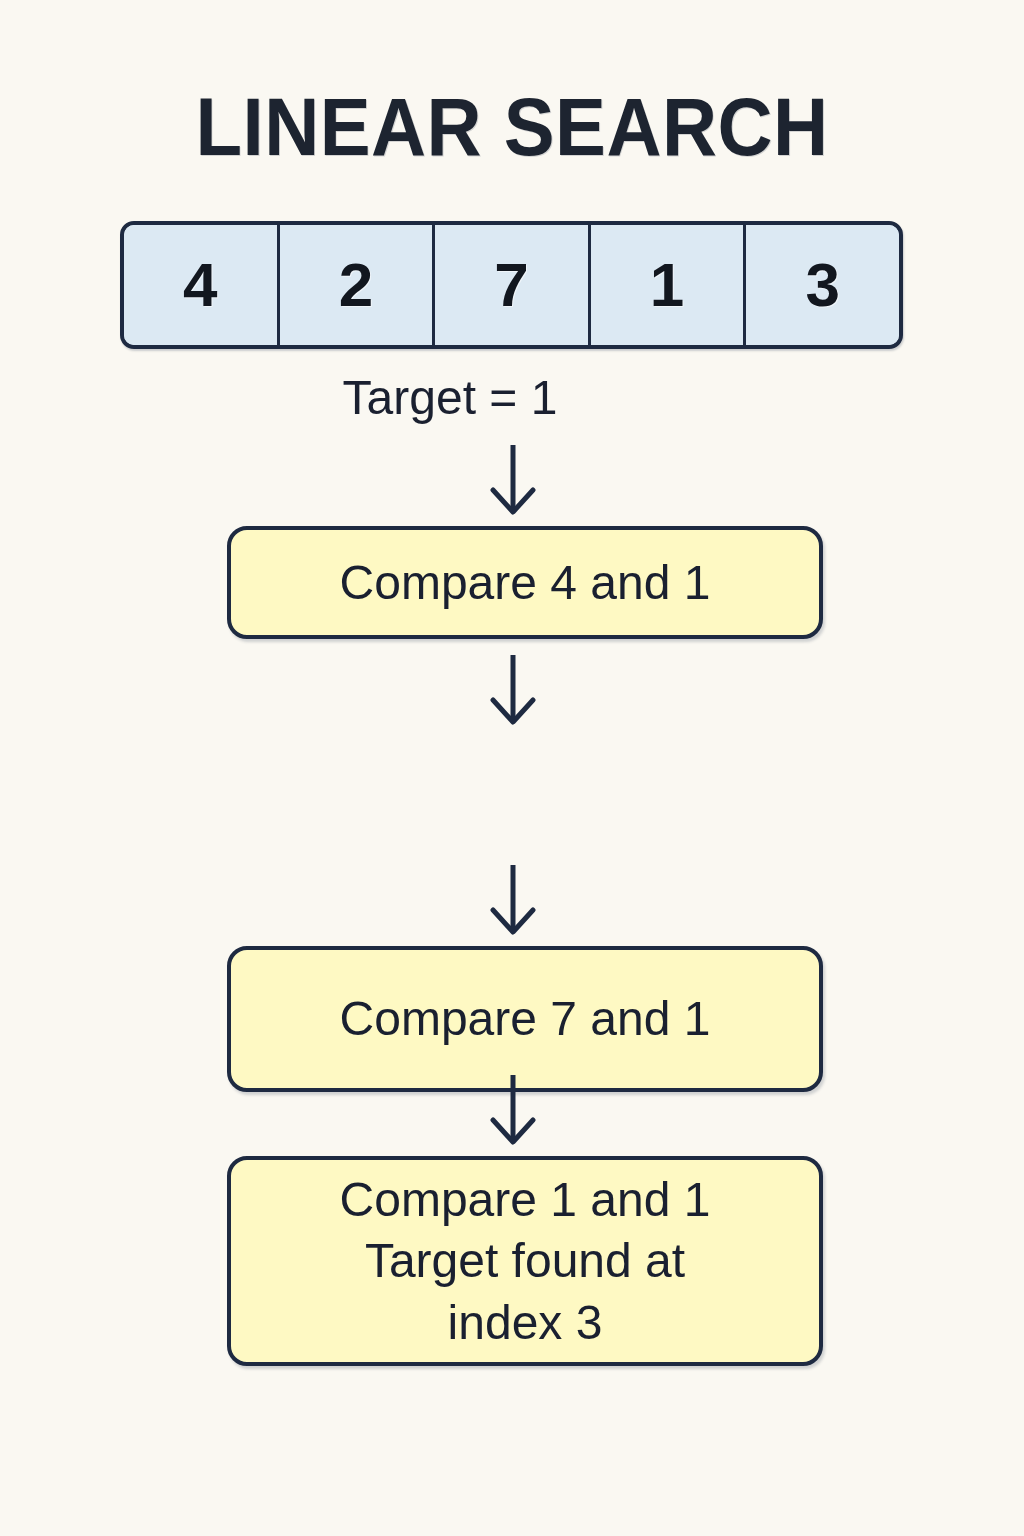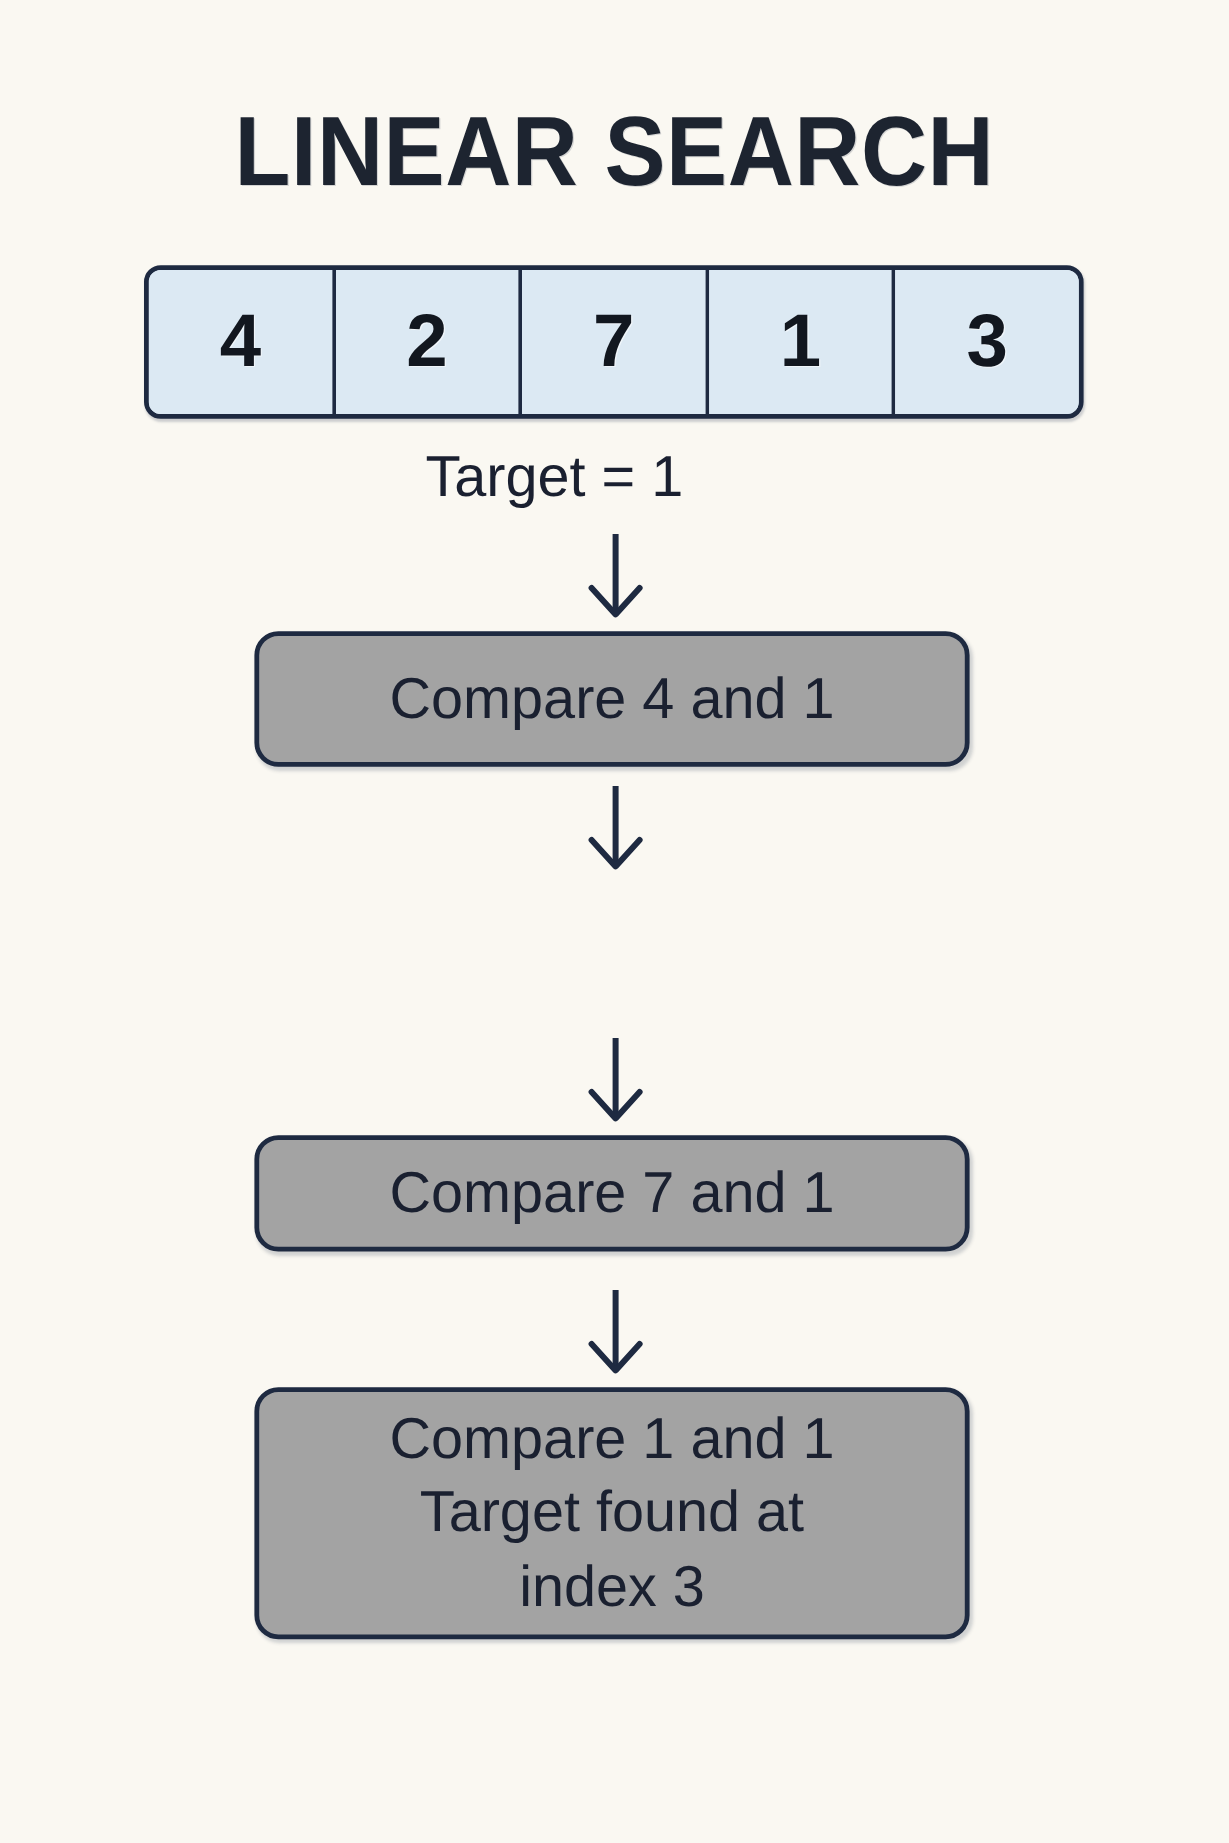--- a/index.html
+++ b/index.html
@@ -71,21 +71,21 @@
     font-weight: 700;
     font-size: 62px;
     color: #12171f;
     line-height: 1;
     text-shadow: 1px 1px 0 rgba(255,255,255,0.55);
   }
 
   
   .target-label {
     position: absolute;
-    left: 16px;
+    left: 4px;
     top: 374px;
     width: 892px;
     text-align: center;
     font-family: "Liberation Sans", sans-serif;
     font-weight: 400;
     font-size: 48px;
     color: #1a2030;
     line-height: 1;
   }
 
@@ -93,45 +93,45 @@
   .arrow {
     position: absolute;
     left: 479px;
     width: 68px;
   }
   .arrow svg { display: block; width: 68px; }
 
   
   .step-box {
     position: absolute;
-    left: 212px;
+    left: 227px;
     width: 596px;
     box-sizing: border-box;
     border: 4px solid #1e2a41;
     border-radius: 20px;
-    background: #a3a3a3;
+    background: #fef9c3;
     display: flex;
     align-items: center;
     justify-content: center;
     text-align: center;
     box-shadow: 2px 3px 3px rgba(40,55,80,0.20);
   }
   .step-box .step-text {
     font-family: "Liberation Sans", sans-serif;
     font-weight: 400;
     font-size: 48px;
     color: #1a2030;
     line-height: 1.28;
     padding: 0 14px;
     white-space: pre-line;
   }
 
   .box-1 { top: 526px; height: 113px; }
   .box-2 { top: 736px; height: 113px; }
-  .box-3 { top: 946px; height: 97px; }
+  .box-3 { top: 946px; height: 146px; }
   .box-4 { top: 1156px; height: 210px; }
 
   .arrow-0 { top: 443px; height: 76px; }
   .arrow-1 { top: 653px; height: 76px; }
   .arrow-2 { top: 863px; height: 76px; }
   .arrow-3 { top: 1073px; height: 76px; }
 </style>
 </head>
 <body>
 

